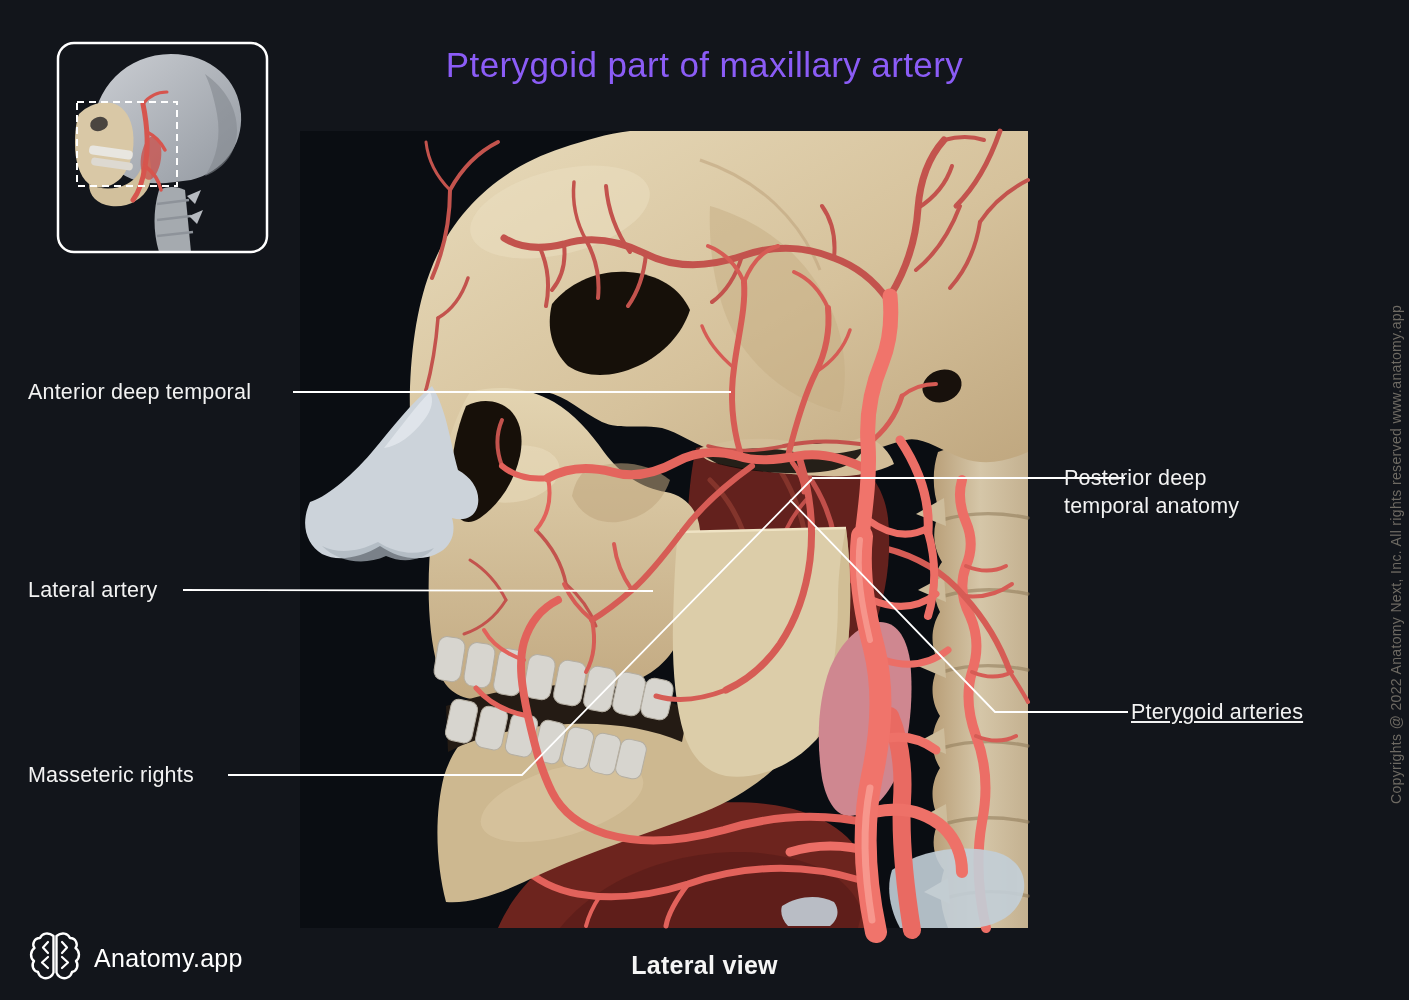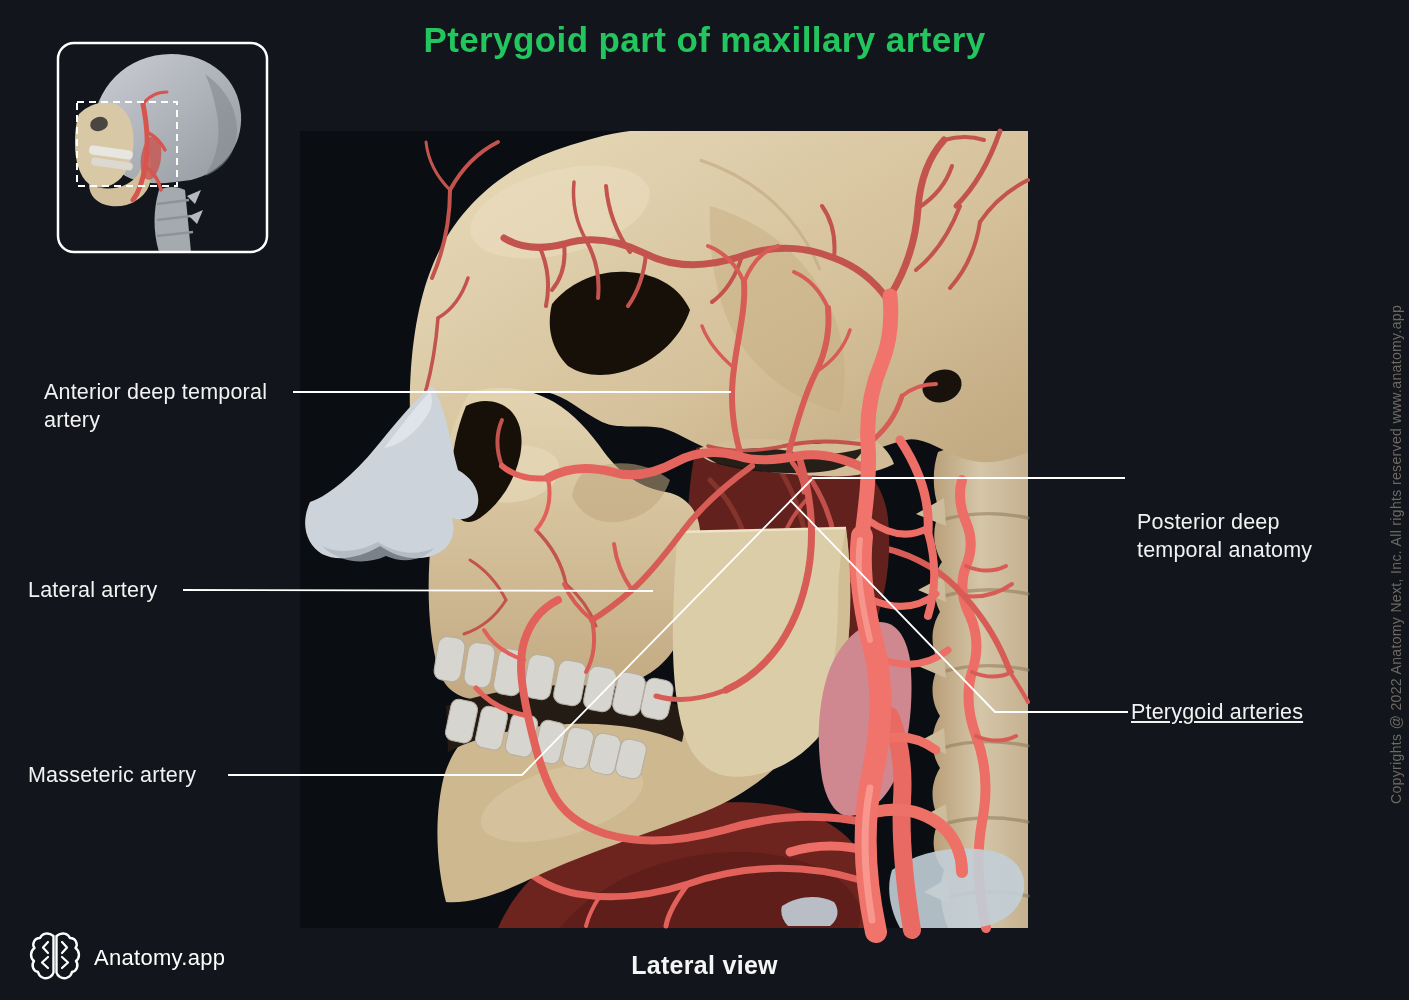--- a/index.html
+++ b/index.html
@@ -3,36 +3,36 @@
 <meta charset="utf-8">
 <style>
   html,body{margin:0;padding:0;}
   body{
     width:1409px;height:1000px;position:relative;overflow:hidden;
     background:#12151b;
     font-family:"Liberation Sans", sans-serif;
     -webkit-font-smoothing:antialiased;
   }
   .page-title{
-    position:absolute;top:20px;left:0;width:100%;text-align:center;
-    color:#22c55e;font-size:35px;font-weight:700;letter-spacing:.4px;
+    position:absolute;top:45px;left:0;width:100%;text-align:center;
+    color:#8b5cf6;font-size:35px;font-weight:400;letter-spacing:.4px;
   }
   .anno{
     position:absolute;color:#f2f2f2;font-size:21.5px;line-height:28px;
     font-weight:400;letter-spacing:.2px;white-space:nowrap;
   }
-  #label-anterior{left:28px;top:378px;margin-left:16px;}
+  #label-anterior{left:28px;top:378px;}
   #label-buccal{left:28px;top:576px;}
   #label-masseteric{left:28px;top:761px;}
-  #label-posterior{left:1137px;top:464px;margin-top:44px;}
+  #label-posterior{left:1064px;top:464px;}
   #label-pterygoid{left:1131px;top:698px;text-decoration:underline;}
   #render-svg{position:absolute;left:0;top:0;}
   .inset{position:absolute;left:55px;top:40px;width:215px;height:215px;}
   .logo{position:absolute;left:28px;top:929px;display:flex;align-items:center;gap:12px;}
-  .logo .brand{color:#ffffff;font-size:22px;font-weight:500;letter-spacing:.3px;}
+  .logo .brand{color:#ffffff;font-size:25px;font-weight:500;letter-spacing:.3px;}
   .view-label{
     position:absolute;left:0;bottom:20px;width:100%;text-align:center;
     color:#f5f5f5;font-size:25px;font-weight:600;letter-spacing:.3px;
   }
   .copyright{
     position:absolute;right:5px;top:238px;height:566px;
     writing-mode:vertical-rl;transform:rotate(180deg);
     color:#6e6a63;font-size:14px;letter-spacing:.35px;
     display:flex;align-items:center;white-space:nowrap;
   }
@@ -337,26 +337,25 @@
     </g>
     <rect x="22" y="62" width="100" height="84" fill="none" stroke="#ffffff" stroke-width="2" stroke-dasharray="7 5"></rect>
     <rect x="3" y="3" width="209" height="209" rx="16" fill="none" stroke="#ffffff" stroke-width="2.5"></rect>
   </svg>
 </div>
 
 <div class="page-title">Pterygoid part of maxillary artery</div>
 
 <div class="anno" id="label-anterior">
   <div>Anterior deep temporal</div>
-  <div>artery</div>
 </div>
 
 <div class="anno" id="label-buccal">Lateral artery</div>
 
-<div class="anno" id="label-masseteric">Masseteric artery</div>
+<div class="anno" id="label-masseteric">Masseteric rights</div>
 
 <div class="anno" id="label-posterior">
   <div>Posterior deep</div>
   <div>temporal anatomy</div>
 </div>
 
 <div class="anno" id="label-pterygoid">Pterygoid arteries</div>
 
 <div class="logo">
   <span>

